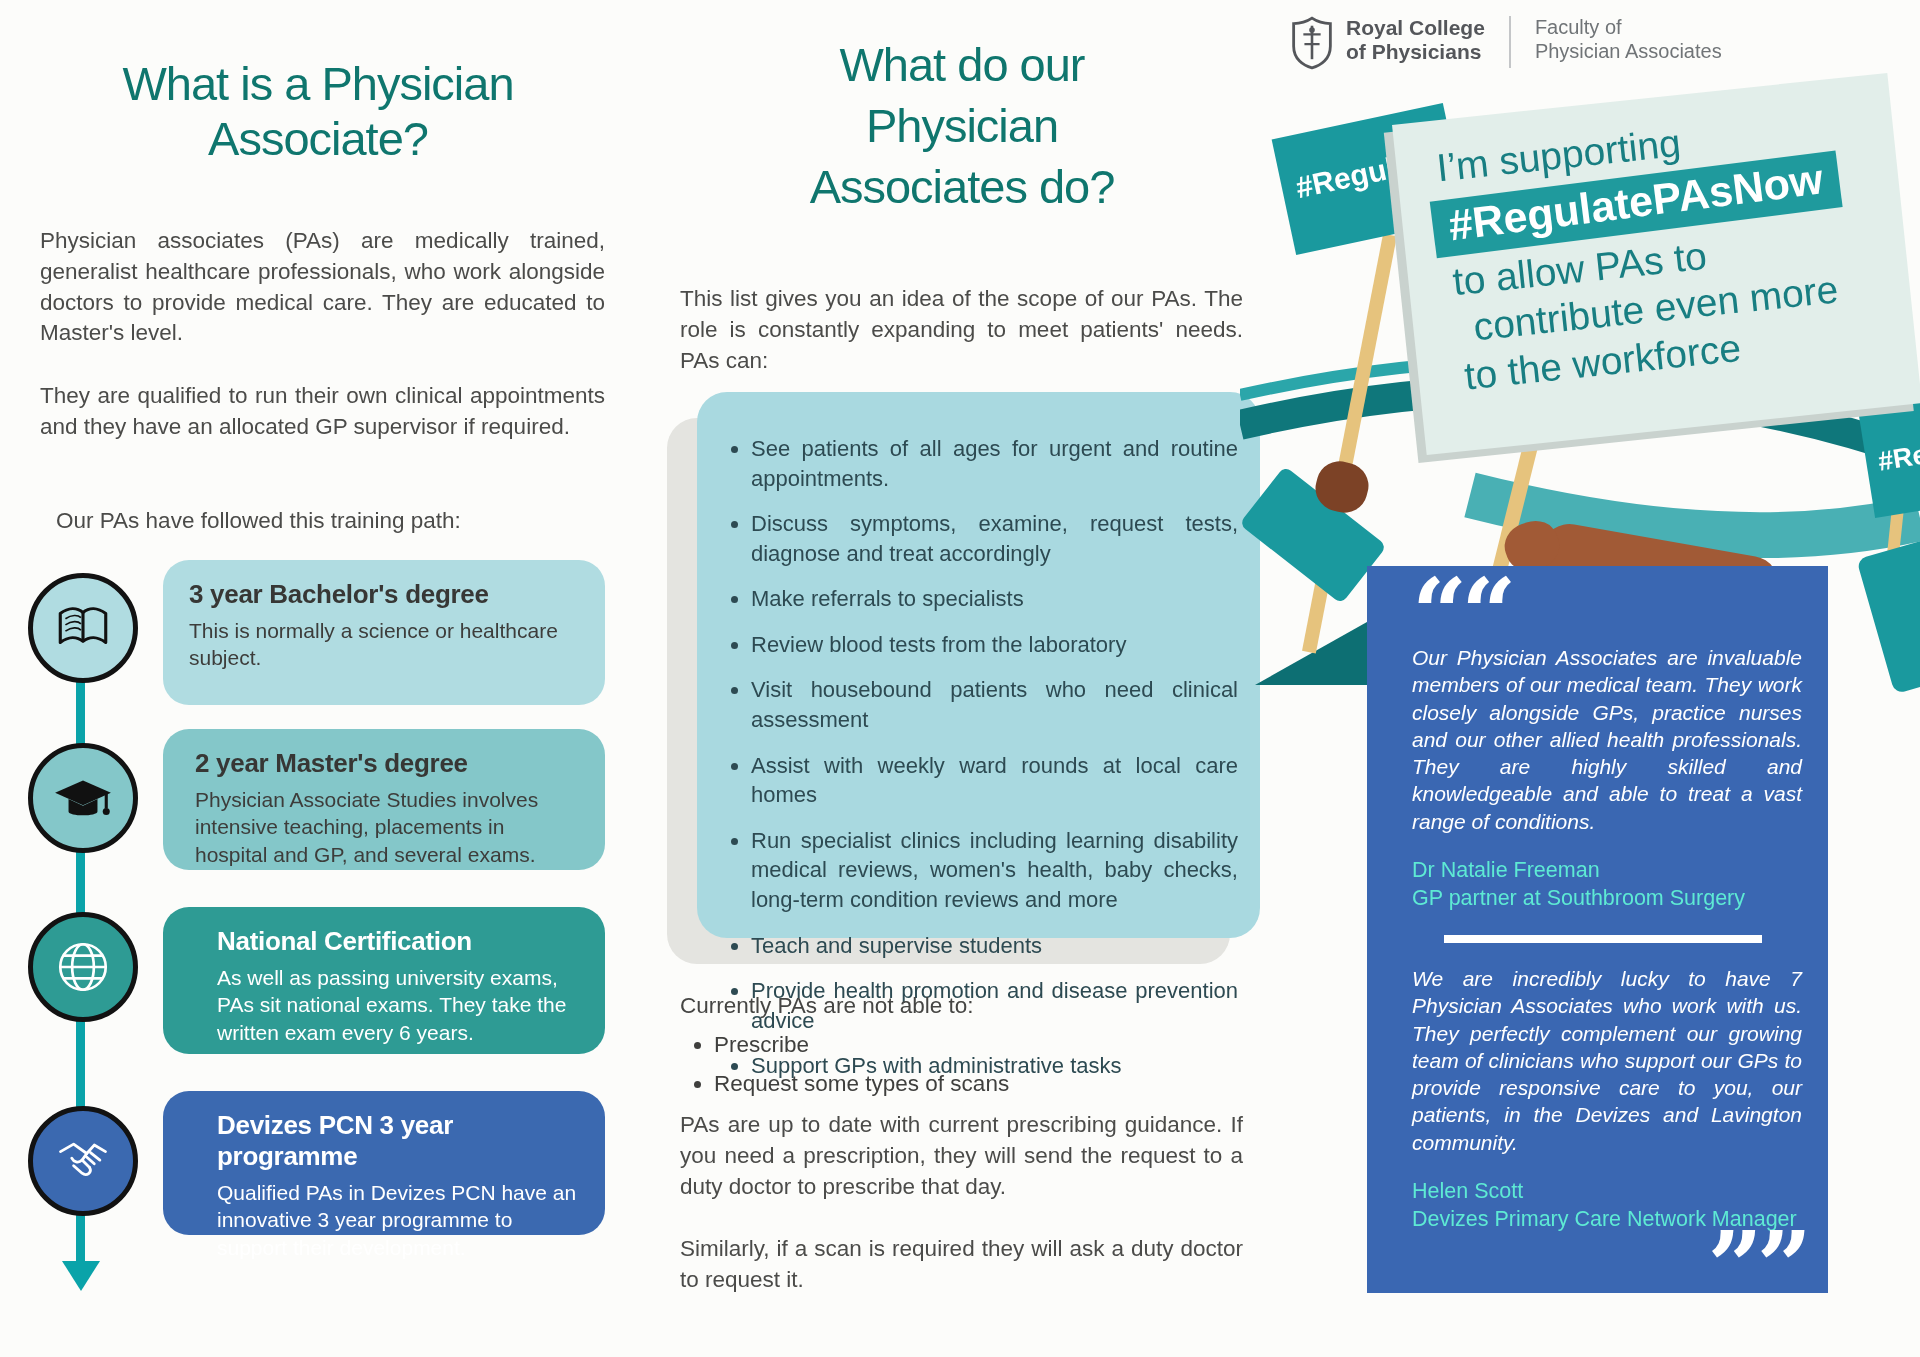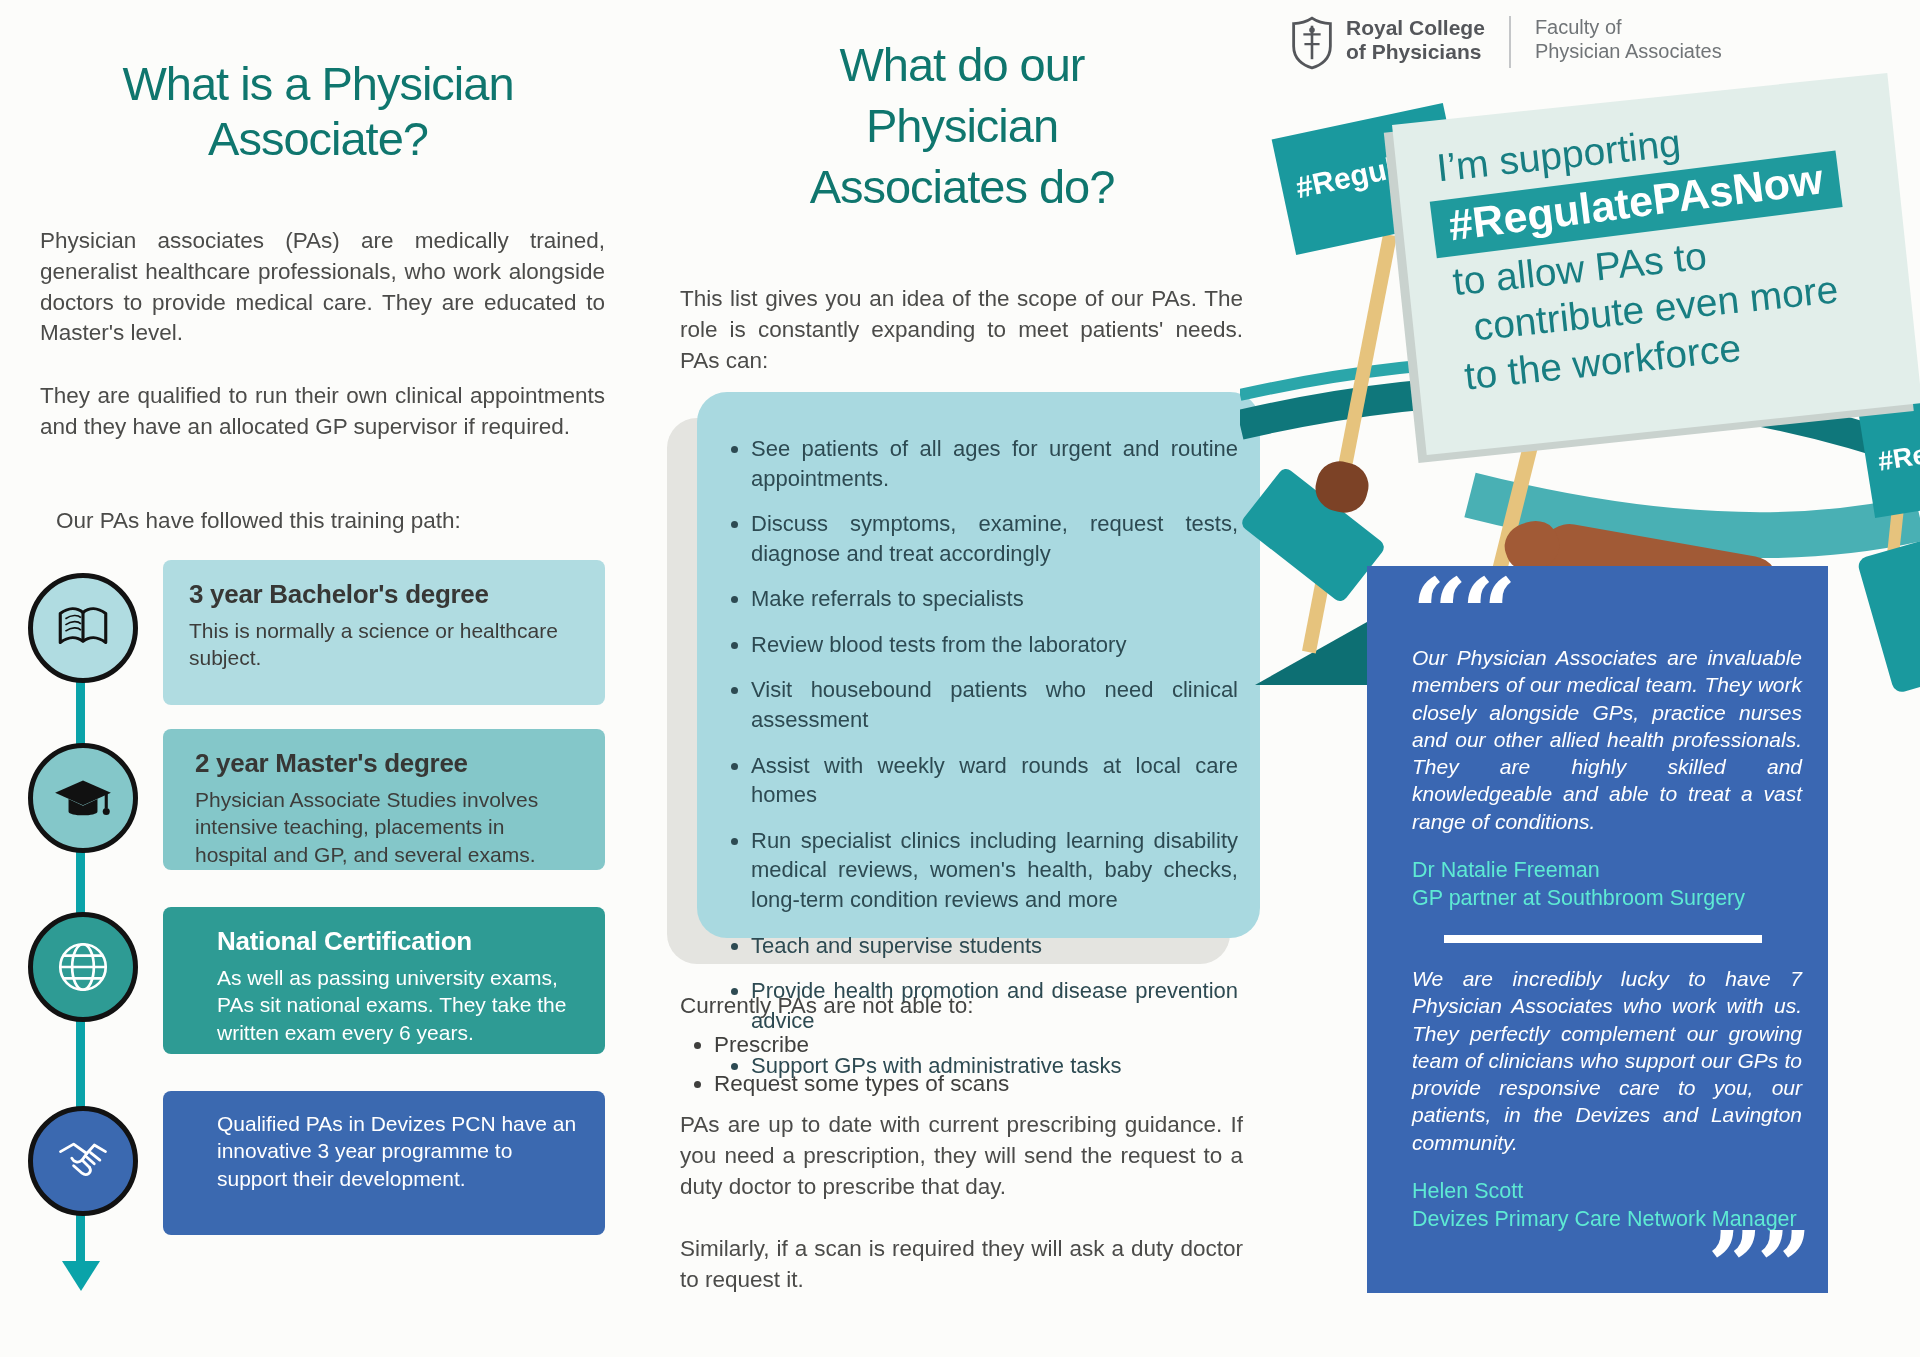--- a/index.html
+++ b/index.html
@@ -15,21 +15,21 @@
   #left-p1{left:40px;top:226px;width:565px;}
   #left-p2{left:40px;top:381px;width:565px;}
   #left-p3{left:40px;top:506px;width:565px;text-align:left;margin-left:16px;}
 
   
   #tl-line{left:76px;top:640px;width:9px;height:625px;background:#0aa3a9;}
   #tl-arrow{left:62px;top:1261px;width:0;height:0;border-left:19px solid transparent;
             border-right:19px solid transparent;border-top:30px solid #0aa3a9;}
   .tl-circle{width:100px;height:100px;border:5px solid #121212;border-radius:50%;
              display:flex;align-items:center;justify-content:center;left:28px;}
-  .step-box{left:163px;width:442px;border-radius:8px;padding:19px 26px;box-sizing:border-box;}
+  .step-box{left:163px;width:442px;border-radius:26px;padding:19px 26px;box-sizing:border-box;}
   .step-title{font-size:26px;font-weight:700;margin:0 0 7px 0;color:#373735;letter-spacing:-0.3px;}
   .step-body{font-size:21px;line-height:1.3;color:#3d3d3b;margin:0;}
   .step-white .step-title,.step-white .step-body{color:#ffffff;margin-left:28px;}
 
   
   #can-card{left:697px;top:392px;width:563px;height:546px;background:#a9d9e0;border-radius:30px;
             box-shadow:-30px 26px 0 #e4e4e0;padding:26px 22px 18px 24px;box-sizing:border-box;}
   #can-card ul{margin:0;padding-left:30px;}
   #can-card li{font-size:22px;line-height:1.345;color:#2d4a52;text-align:justify;margin:16px 0 2px 0;}
   #not-able-h{left:680px;top:993px;width:560px;font-size:22.5px;color:#454543;}
@@ -141,20 +141,21 @@
 
   <div class="abs tl-circle" style="top: 1106px; background: rgb(59, 105, 176);">
     <svg width="60" height="60" viewBox="0 0 64 64">
         <path d="M8 22 L22 14 L36 24 L31 31 C27 35 22 33 20 29" fill="none" stroke="#fff" stroke-width="3" stroke-linecap="round" stroke-linejoin="round"></path>
         <path d="M56 22 L44 15 L36 24" fill="none" stroke="#fff" stroke-width="3" stroke-linecap="round" stroke-linejoin="round"></path>
         <path d="M31 31 L39 39 M35 27 L44 35 M40 23 L50 31" fill="none" stroke="#fff" stroke-width="3" stroke-linecap="round"></path>
         <path d="M39 39 C42 44 36 49 31 45 L22 37" fill="none" stroke="#fff" stroke-width="3" stroke-linecap="round"></path>
       </svg>
   </div>
   <div class="abs step-box step-white" style="top: 1091px; height: 144px; background: rgb(59, 105, 176);">
+    <div class="step-title">Devizes PCN 3 year programme</div>
     <p class="step-body">Qualified PAs in Devizes PCN have an innovative 3 year programme to support their development.</p>
   </div>
 
   <div id="mid-title" class="abs big-title">
     <div>What do our</div>
     <div>Physician</div>
     <div>Associates do?</div>
   </div>
   <div class="abs body-text" style="left:680px;top:284px;width:563px;">This list gives you an idea of the scope of our PAs. The role is constantly expanding to meet patients' needs. PAs can:</div>
 

